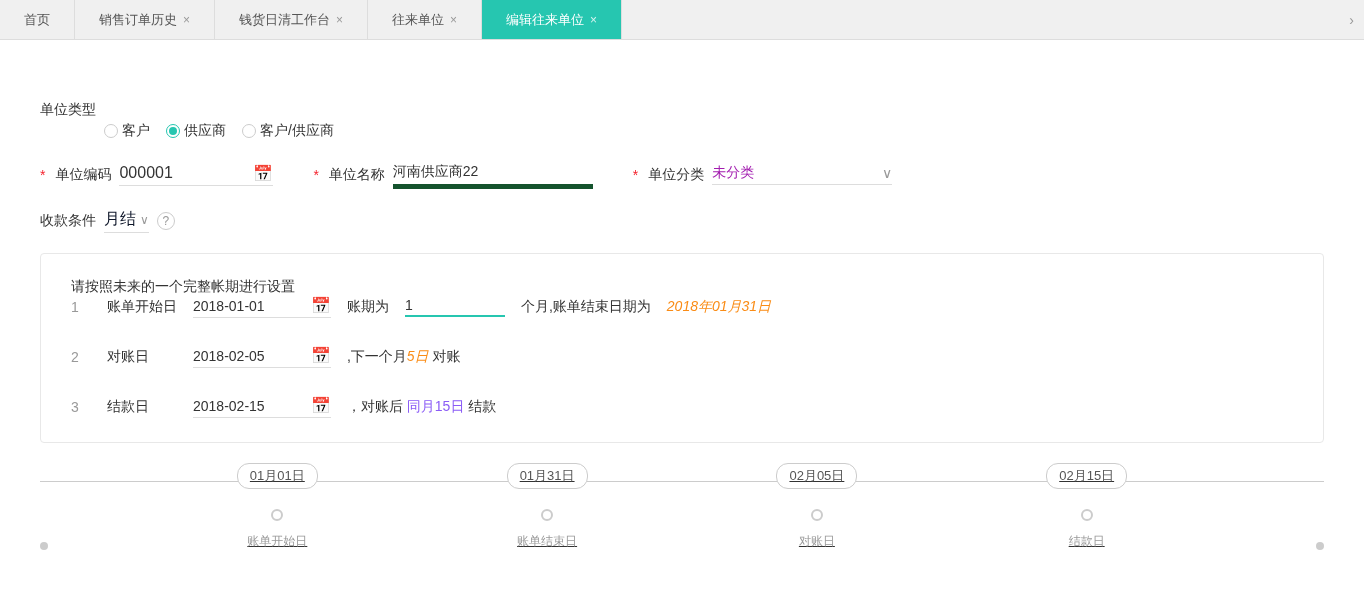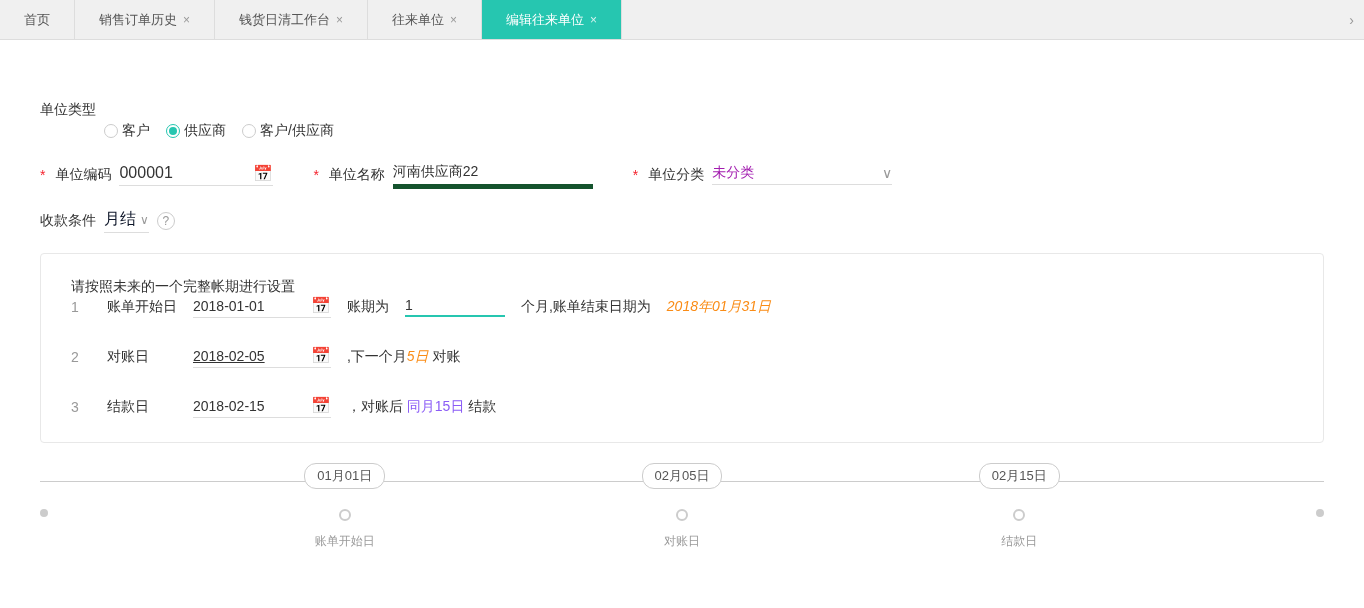--- a/index.html
+++ b/index.html
@@ -275,25 +275,26 @@
       position: absolute;
       top: 18px;
       left: 0;
       right: 0;
       height: 1px;
       background: #ccc;
       z-index: 0;
     }
     .timeline-points {
       display: flex;
-      align-items: center;
+      align-items: flex-end;
       width: 100%;
       justify-content: space-between;
       position: relative;
       z-index: 1;
+      text-decoration: underline;
     }
     .timeline-point {
       display: flex;
       flex-direction: column;
       align-items: center;
       gap: 8px;
     }
     .timeline-dot {
       width: 12px;
       height: 12px;
@@ -421,21 +422,21 @@
         <input type="text" value="1" style="border: none; outline: none; font-size: 14px; color: rgb(51, 51, 51); background: transparent; width: 100px;">
       </div>
       <span class="period-hint">个月,账单结束日期为</span>
       <span class="highlight-orange">2018年01月31日</span>
     </div>
 
     <div class="period-row">
       <span class="period-num">2</span>
       <span class="period-field-label">对账日</span>
       <div class="period-date-input">
-        <input type="text" value="2018-02-05" style="border: none; outline: none; font-size: 14px; color: rgb(51, 51, 51); background: transparent; width: 110px; text-decoration: underline;">
+        <input type="text" value="2018-02-05" style="border: none; outline: none; font-size: 14px; color: rgb(51, 51, 51); background: transparent; width: 110px;">
         <span class="calendar-icon">📅</span>
       </div>
       <span class="period-hint">,下一个月<span class="highlight-orange">5日</span> 对账</span>
     </div>
 
     <div class="period-row" style="margin-bottom:0;">
       <span class="period-num">3</span>
       <span class="period-field-label">结款日</span>
       <div class="period-date-input">
         <input type="text" value="2018-02-15" style="border: none; outline: none; font-size: 14px; color: rgb(51, 51, 51); background: transparent; width: 110px;">
@@ -449,20 +450,25 @@
   <div class="timeline-wrapper">
     <div class="timeline-line"></div>
     <div class="timeline-points">
       <div style="margin-top:12px;width:8px;height:8px;border-radius:50%;background:#ccc;"></div>
       <div class="timeline-point">
         <div class="timeline-bubble">01月01日</div>
         <div class="timeline-dot"></div>
         <div class="timeline-label">账单开始日</div>
       </div>
       <div class="timeline-point">
+        <div class="timeline-bubble">01月31日</div>
+        <div class="timeline-dot"></div>
+        <div class="timeline-label">账单结束日</div>
+      </div>
+      <div class="timeline-point">
         <div class="timeline-bubble">02月05日</div>
         <div class="timeline-dot"></div>
         <div class="timeline-label">对账日</div>
       </div>
       <div class="timeline-point">
         <div class="timeline-bubble">02月15日</div>
         <div class="timeline-dot"></div>
         <div class="timeline-label">结款日</div>
       </div>
       <div style="margin-top:12px;width:8px;height:8px;border-radius:50%;background:#ccc;"></div>

